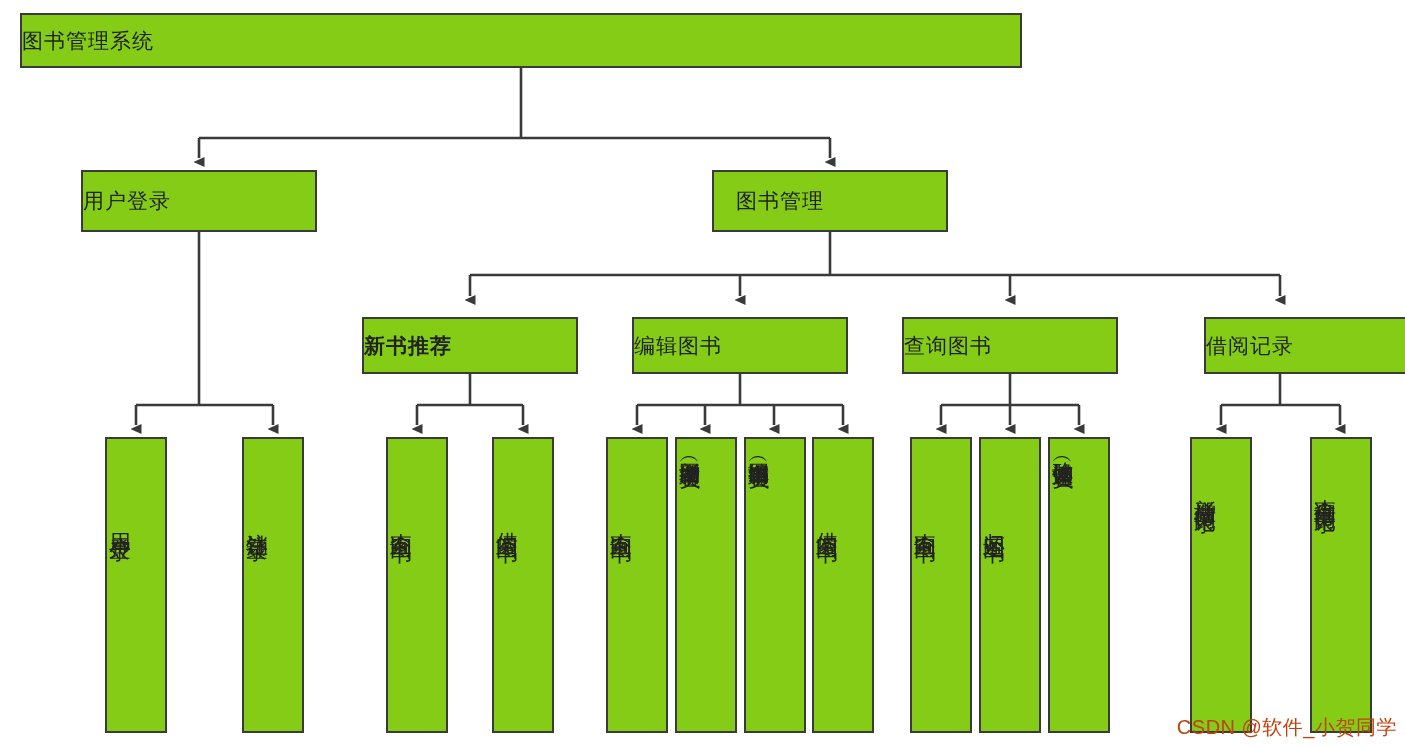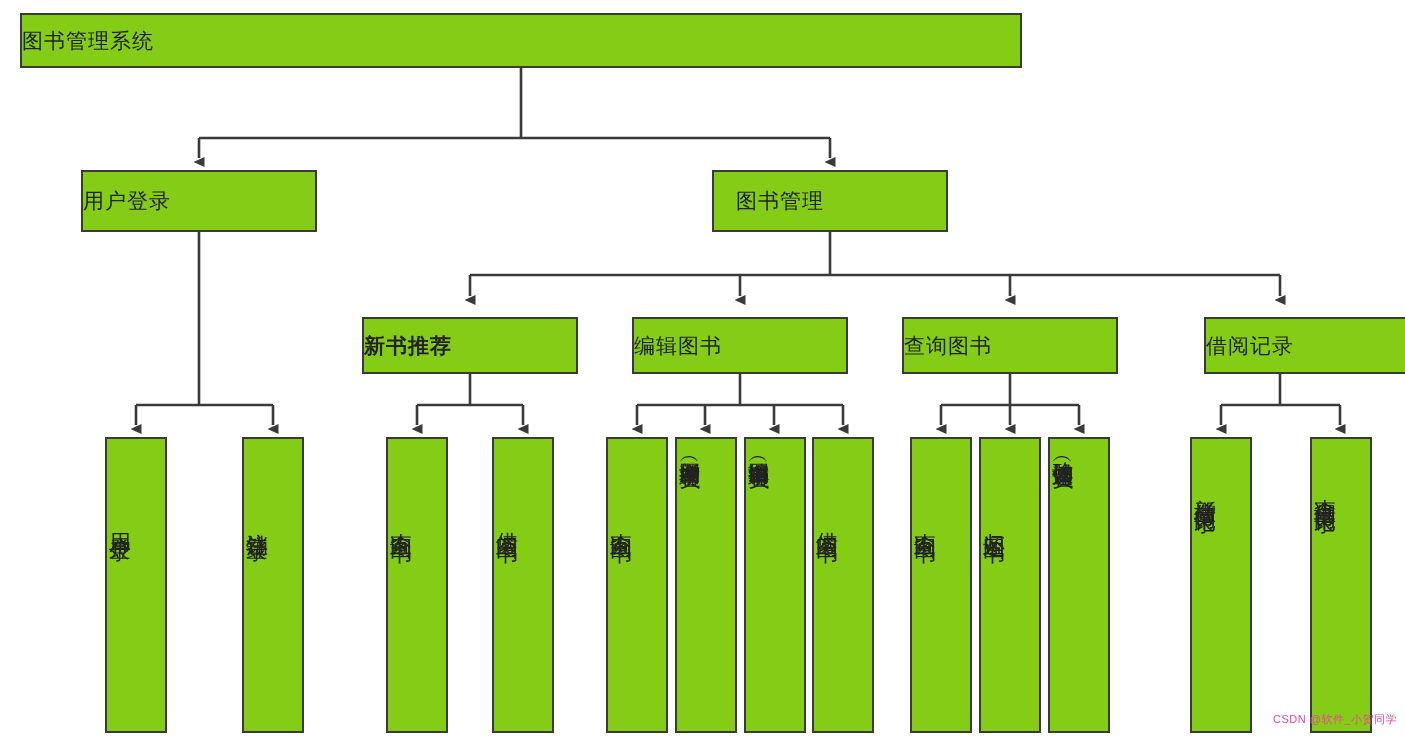--- a/index.html
+++ b/index.html
@@ -55,23 +55,23 @@
     white-space: nowrap;
     display: block;
   }
   .node.v.pad .label {
     font-size: 21px;
     letter-spacing: 1px;
   }
   #watermark {
     position: absolute;
     right: 8px;
-    bottom: 20px;
-    font-size: 11px;
-    color: #ec4899;
+    bottom: 6px;
+    font-size: 20px;
+    color: #c2410c;
     letter-spacing: 0.5px;
     white-space: nowrap;
     pointer-events: none;
   }
 </style>
 </head>
 <body>
 
 <div id="canvas">
 

